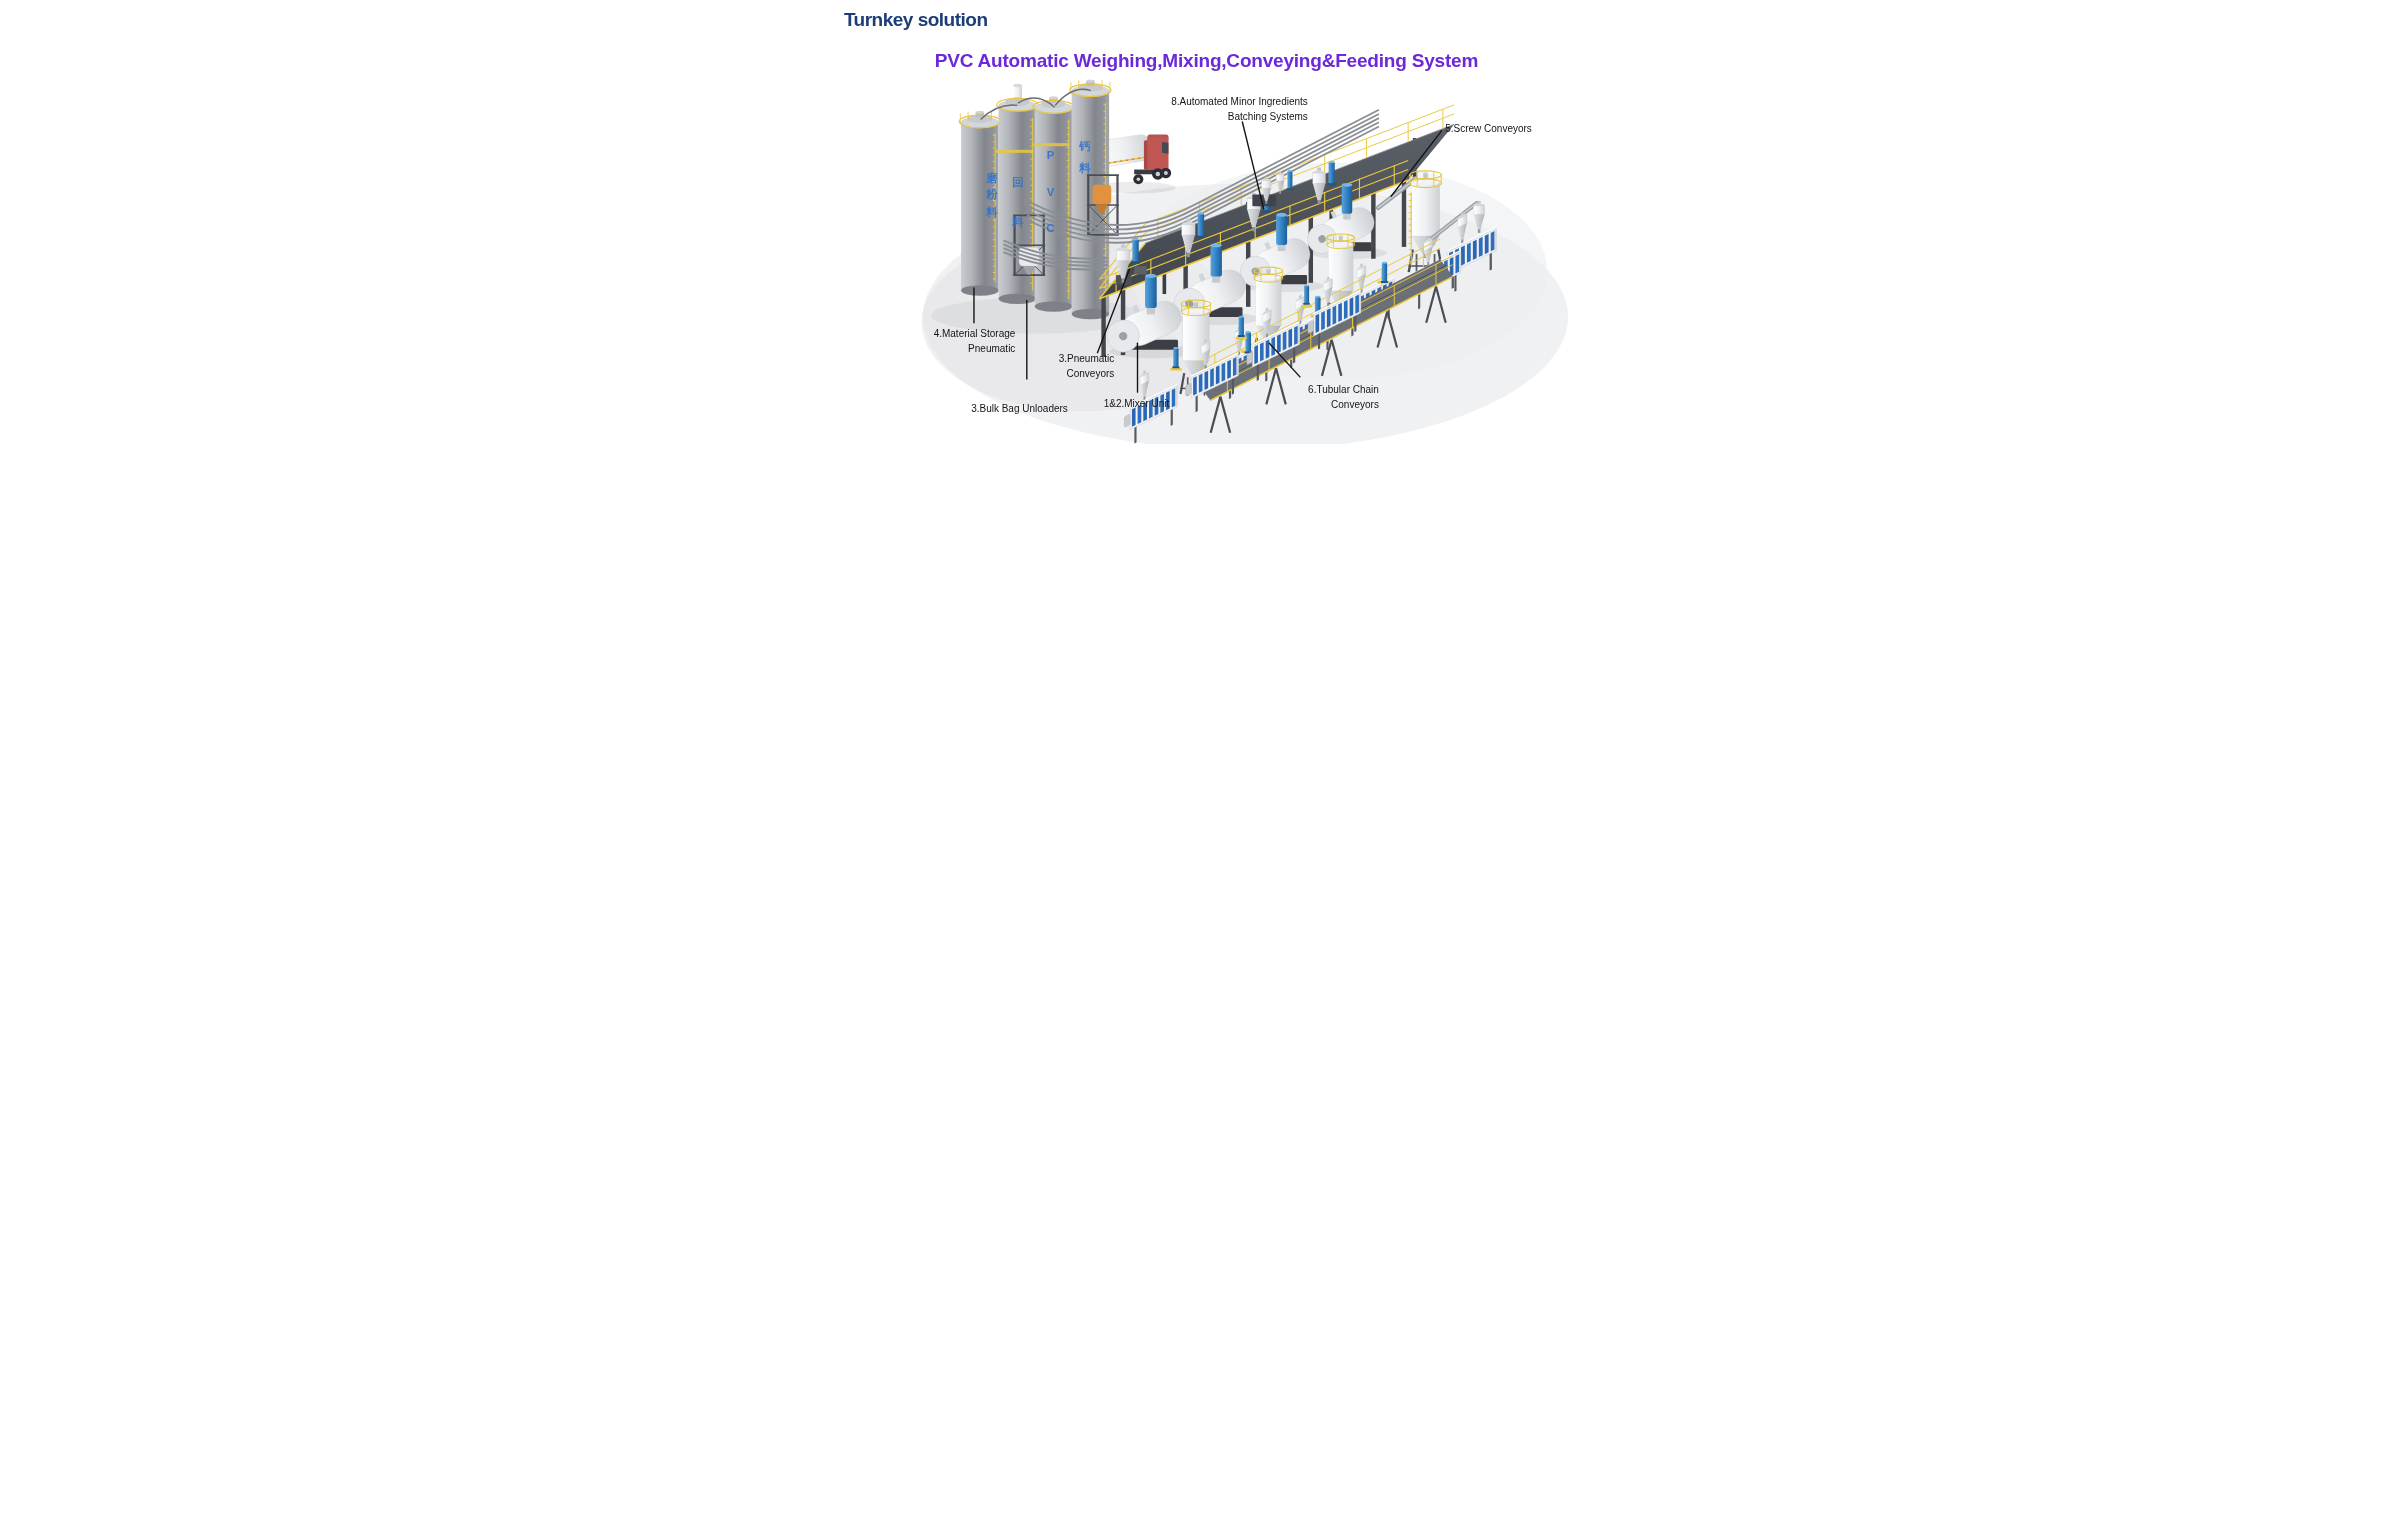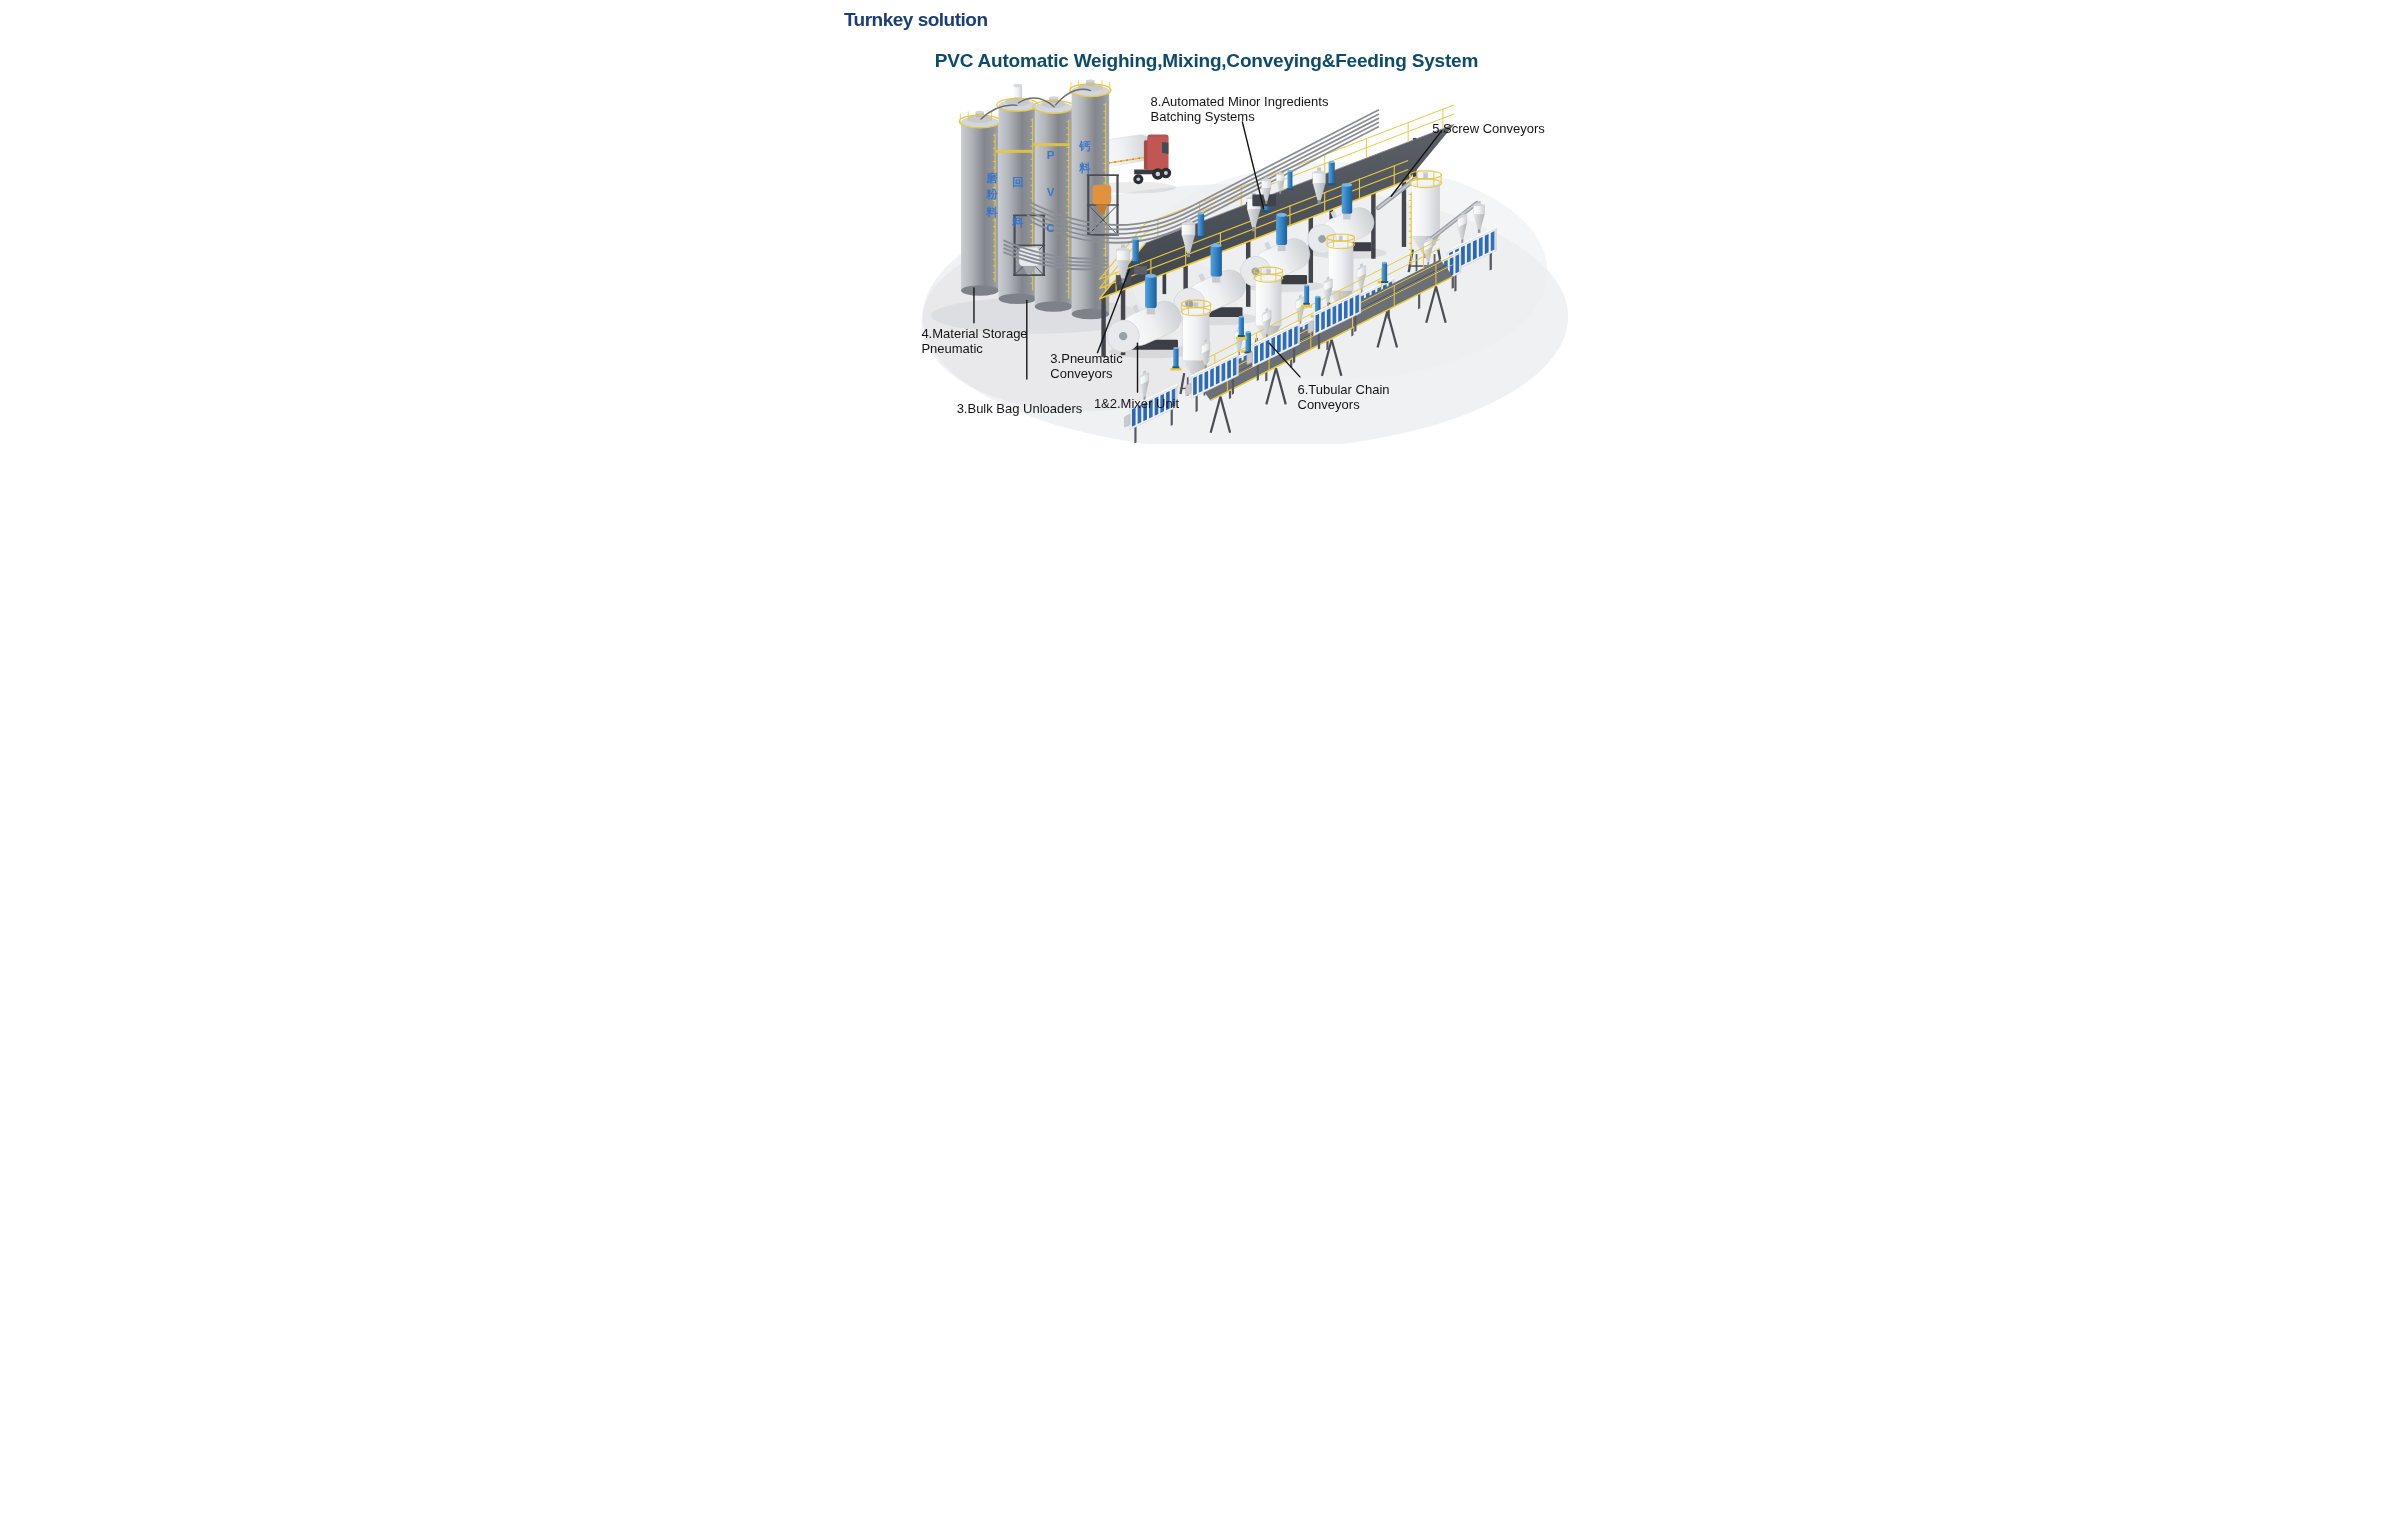--- a/index.html
+++ b/index.html
@@ -1,20 +1,20 @@
 <!DOCTYPE html>
 <html style="font-size:7.7px"><head>
 <meta charset="utf-8">
 <style>
   html,body{margin:0;padding:0;background:#ffffff;font-family:"Liberation Sans",sans-serif;}
   .slide{position:relative;width:740px;height:444px;margin:0 auto;background:#ffffff;overflow:hidden;}
   .scene{position:absolute;left:0;top:0;width:100%;height:100%;}
   .title{position:absolute;left:13.4px;top:8.6px;margin:0;font-size:19px;font-weight:800;letter-spacing:-0.5px;color:#1c3e78;white-space:nowrap;}
-  .subtitle{position:absolute;left:50.8%;top:50px;transform:translateX(-50%);font-size:19px;font-weight:700;letter-spacing:-0.2px;color:#0c4a6e;white-space:nowrap;}
-  .callout{position:absolute;transform:translateX(-50%);color:#141414;font-size:13px;line-height:15px;text-align:left;white-space:nowrap;}
+  .subtitle{position:absolute;left:50.8%;top:50px;transform:translateX(-50%);font-size:19px;font-weight:700;letter-spacing:-0.2px;color:#6d28d9;white-space:nowrap;}
+  .callout{position:absolute;transform:translateX(-50%);color:#141414;font-size:10px;line-height:15px;text-align:right;white-space:nowrap;}
   .silo-mark{position:absolute;transform:translateX(-50%);writing-mode:vertical-lr;text-orientation:upright;color:#3273cf;font-weight:700;font-size:11.5px;opacity:.92;}
   .mark-a{left:161px;top:161px;letter-spacing:18px;}
   .mark-b{left:187px;top:167px;letter-spacing:40px;}
   .mark-c{left:220px;top:149px;letter-spacing:24.5px;}
   .mark-d{left:254px;top:131px;letter-spacing:22px;}
 </style>
 </head>
 <body>
 
 <div class="slide">

